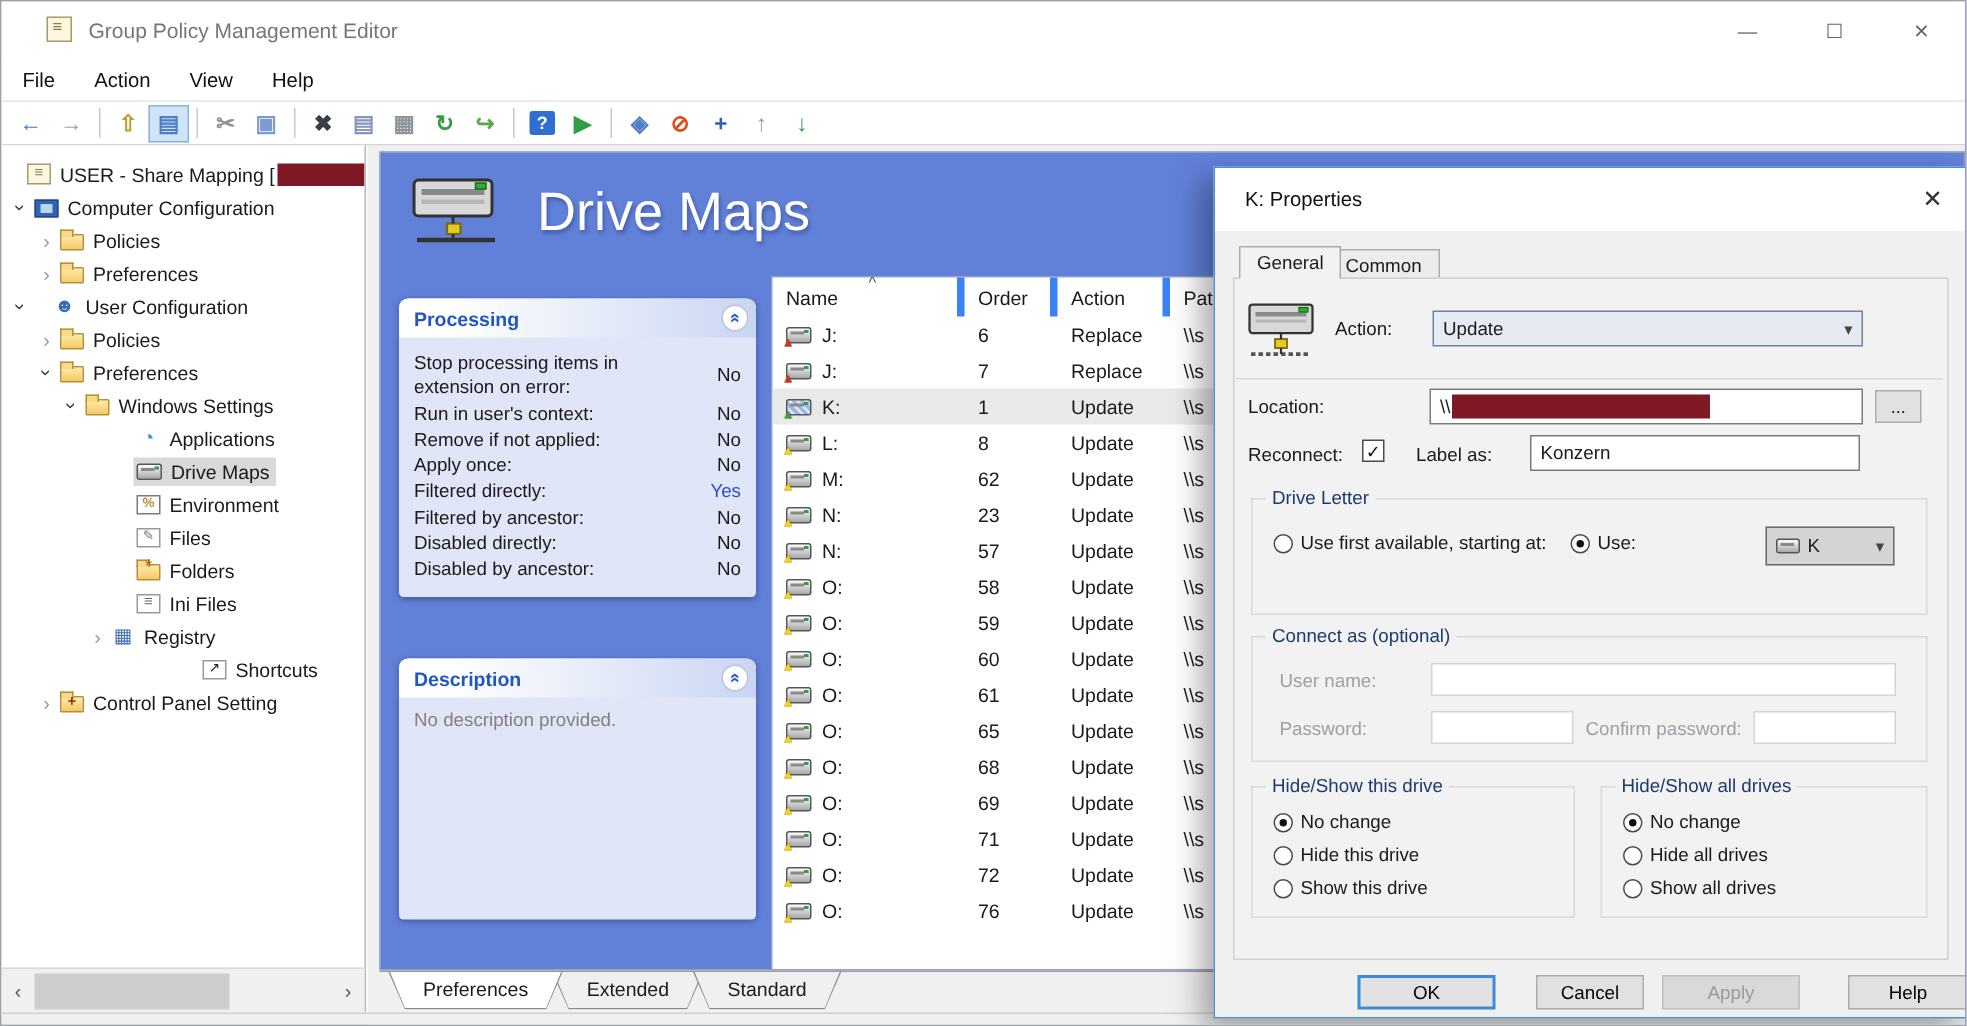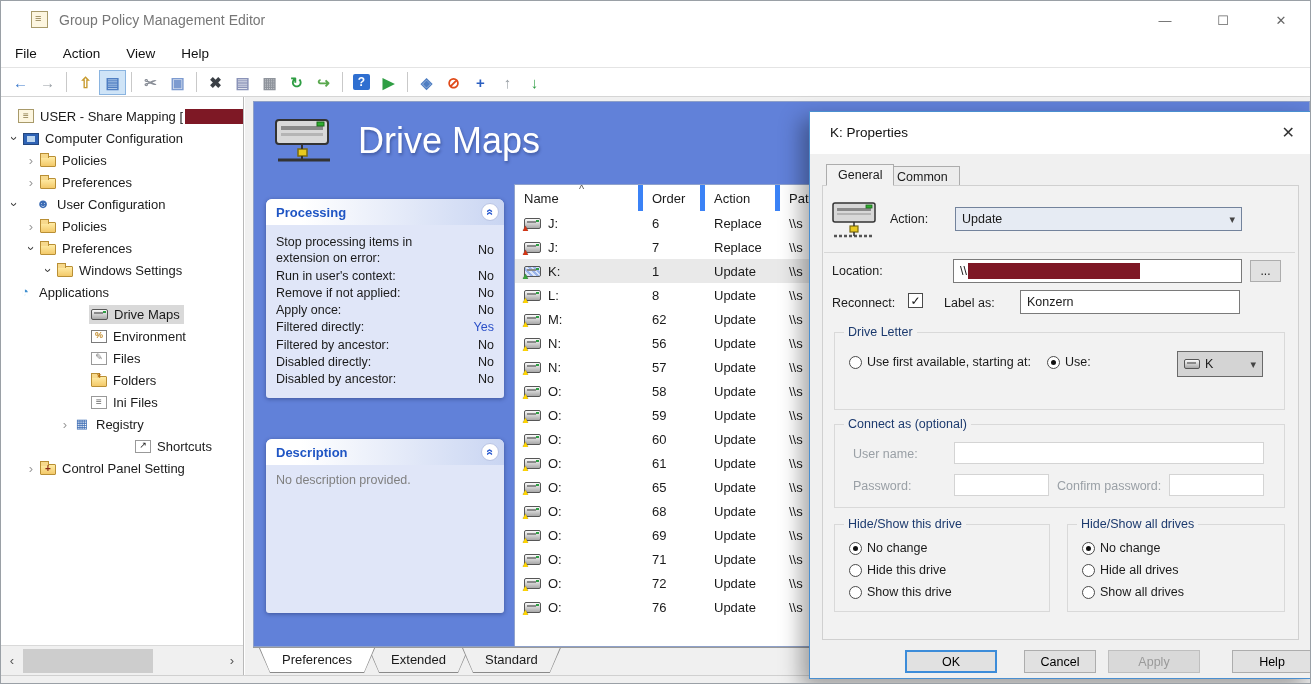--- a/index.html
+++ b/index.html
@@ -272,21 +272,21 @@
             <span>Preferences</span>
           </span>
         </div>
         <div class="trow" style="padding-left: 40px;">
           <span class="exp down">›</span>
           <span class="twrap">
             <span class="ticon folder-icon"></span>
             <span>Windows Settings</span>
           </span>
         </div>
-        <div class="trow" style="">
+        <div class="trow" style="padding-left: 74px;">
           <span class="exp"></span>
           <span class="twrap">
             <span class="ticon applications-icon"></span>
             <span>Applications</span>
           </span>
         </div>
         <div class="trow" style="padding-left: 74px;">
           <span class="exp"></span>
           <span class="twrap selected">
             <span class="drv" style="margin-right: 6px;"></span>
@@ -483,21 +483,21 @@
               <div class="tcell">Update</div>
               <div class="tcell">\\s</div>
             </div>
             <div class="trow2">
               <div class="tcell namecell">
                 <span class="drv">
                   <span class="tri yellow">▲</span>
                 </span>
                 <span>N:</span>
               </div>
-              <div class="tcell">56</div>
+              <div class="tcell">23</div>
               <div class="tcell">Update</div>
               <div class="tcell">\\s</div>
             </div>
             <div class="trow2">
               <div class="tcell namecell">
                 <span class="drv">
                   <span class="tri yellow">▲</span>
                 </span>
                 <span>N:</span>
               </div>

